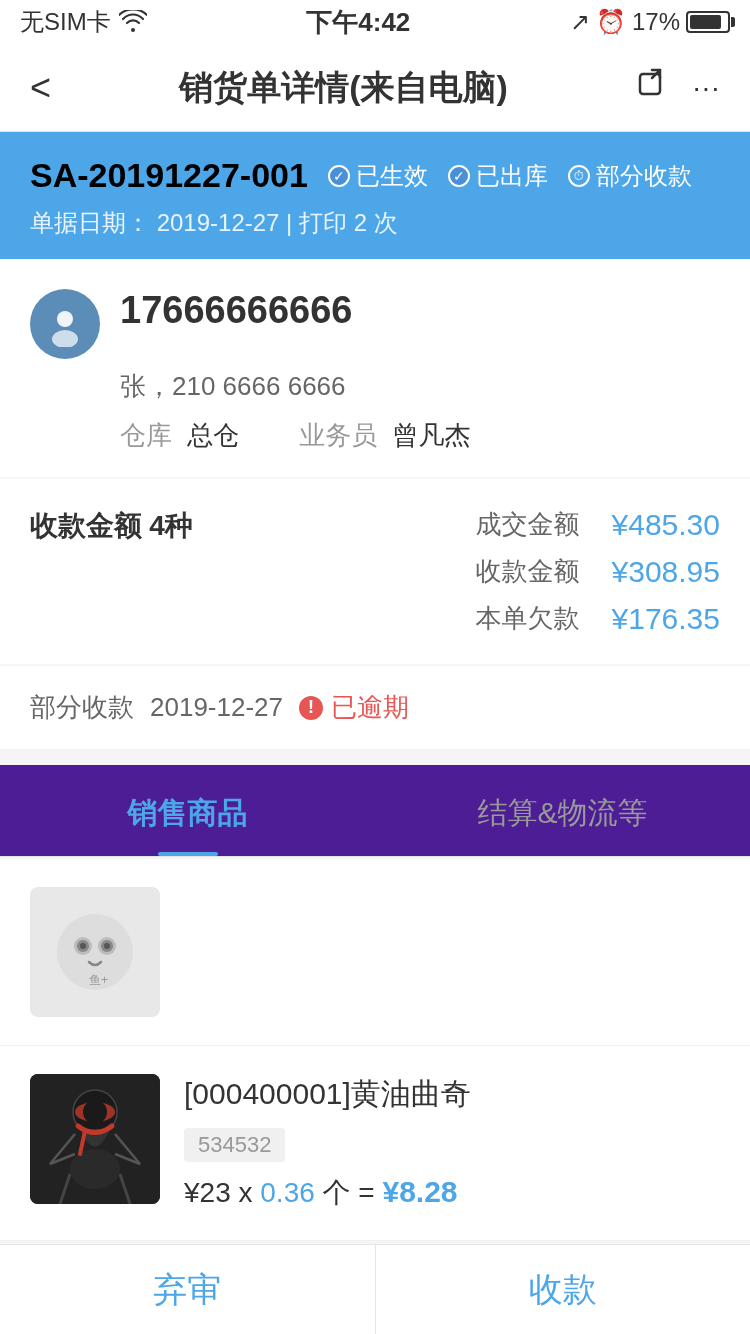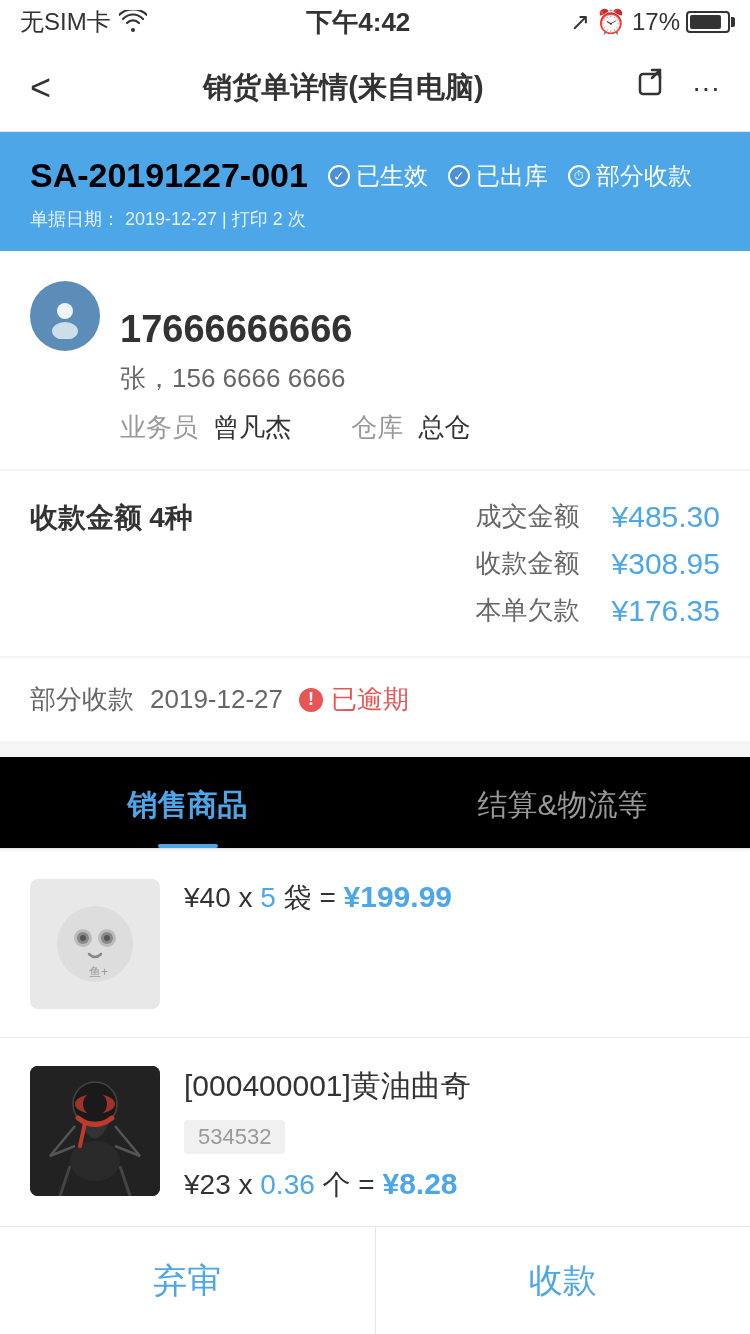--- a/index.html
+++ b/index.html
@@ -61,21 +61,21 @@
       width: 750px;
       height: 88px;
       background: #fff;
       display: flex;
       align-items: center;
       justify-content: space-between;
       padding: 0 30px;
       border-bottom: 1px solid #e5e5e5;
     }
     .nav-title {
-      font-size: 29px;
+      font-size: 34px;
       font-weight: 600;
       color: #333;
     }
     .nav-back {
       font-size: 36px;
       color: #333;
       cursor: pointer;
     }
     .nav-actions {
       display: flex;
@@ -126,33 +126,33 @@
       width: 22px; height: 22px;
       border: 2px solid #fff;
       border-radius: 50%;
       display: inline-flex;
       align-items: center;
       justify-content: center;
       font-size: 13px;
       color: #fff;
     }
     .header-banner-row2 {
-      font-size: 18px;
+      font-size: 24px;
       color: #e8f4ff;
     }
 
     
     .customer-section {
       background: #fff;
       padding: 30px 30px 24px;
       margin-bottom: 2px;
     }
     .customer-row {
       display: flex;
-      align-items: flex-end;
+      align-items: flex-start;
       gap: 20px;
       margin-bottom: 10px;
     }
     .avatar {
       width: 70px; height: 70px;
       border-radius: 50%;
       background: #5b8db8;
       display: flex;
       align-items: center;
       justify-content: center;
@@ -229,21 +229,21 @@
       display: flex;
       align-items: center;
       justify-content: center;
       color: #fff;
       font-size: 18px;
       font-weight: 700;
     }
 
     
     .tabs-section {
-      background: #000000;
+      background: #4c1d95;
       display: flex;
       border-bottom: 1px solid #e5e5e5;
     }
     .tab-item {
       flex: 1;
       text-align: center;
       padding: 28px 0 22px;
       font-size: 30px;
       color: #999;
       position: relative;
@@ -309,21 +309,21 @@
       color: #333;
     }
     .price-qty { color: #4da6e8; }
     .price-total { color: #4da6e8; font-weight: 600; font-size: 30px; }
 
     
     .bottom-bar {
       position: fixed;
       bottom: 0;
       width: 750px;
-      height: 108px;
+      height: 90px;
       background: #fff;
       border-top: 1px solid #e5e5e5;
       display: flex;
     }
     .bottom-btn {
       flex: 1;
       display: flex;
       align-items: center;
       justify-content: center;
       font-size: 34px;
@@ -428,29 +428,29 @@
   <div class="customer-row">
     <div class="avatar">
       <svg class="person-svg" viewBox="0 0 46 46" fill="none" xmlns="http://www.w3.org/2000/svg">
         <circle cx="23" cy="23" r="23" fill="#5b8db8"></circle>
         <circle cx="23" cy="18" r="8" fill="#fff" opacity="0.9"></circle>
         <ellipse cx="23" cy="38" rx="13" ry="9" fill="#fff" opacity="0.7"></ellipse>
       </svg>
     </div>
     <span class="customer-name">17666666666</span>
   </div>
-  <div class="customer-detail">张，156 6666 6666</div>
+  <div class="customer-detail">张，210 6666 6666</div>
   <div class="customer-meta">
+    <div>
+      <span class="meta-label">仓库</span>
+      <span class="meta-value">总仓</span>
+    </div>
     <div>
       <span class="meta-label">业务员</span>
       <span class="meta-value">曾凡杰</span>
-    </div>
-    <div>
-      <span class="meta-label">仓库</span>
-      <span class="meta-value">总仓</span>
     </div>
   </div>
 </div>
 
 <div class="summary-section">
   <div class="summary-left">
     <span>收款金额</span>&nbsp;<span style="color:#333;font-weight:600;font-size:28px;">4种</span>
   </div>
   <div class="summary-right">
     <div class="summary-item">
@@ -497,28 +497,20 @@
         <circle cx="52" cy="34" r="9" fill="#bbb"></circle>
         <circle cx="28" cy="34" r="6" fill="#888"></circle>
         <circle cx="52" cy="34" r="6" fill="#888"></circle>
         <circle cx="28" cy="34" r="3" fill="#555"></circle>
         <circle cx="52" cy="34" r="3" fill="#555"></circle>
         <path d="M34 50 Q40 56 46 50" stroke="#888" stroke-width="2.5" fill="none" stroke-linecap="round"></path>
         <text x="34" y="72" font-size="12" fill="#999" font-family="sans-serif">鱼+</text>
       </svg>
     </div>
     <div class="product-info">
-      <div class="product-price">
-        <span>¥40</span>
-        <span> x </span>
-        <span class="price-qty">5</span>
-        <span>袋</span>
-        <span> = </span>
-        <span class="price-total">¥199.99</span>
-      </div>
     </div>
   </div>
 
   <div class="product-item">
     <div class="product-thumb ninja-img">
 
       <svg width="130" height="130" viewBox="0 0 130 130" fill="none" xmlns="http://www.w3.org/2000/svg">
         <rect width="130" height="130" fill="#222"></rect>
         <circle cx="65" cy="38" r="22" fill="#1a1a1a" stroke="#444" stroke-width="1.5"></circle>
         <ellipse cx="65" cy="38" rx="20" ry="10" fill="#c0392b" opacity="0.8"></ellipse>

